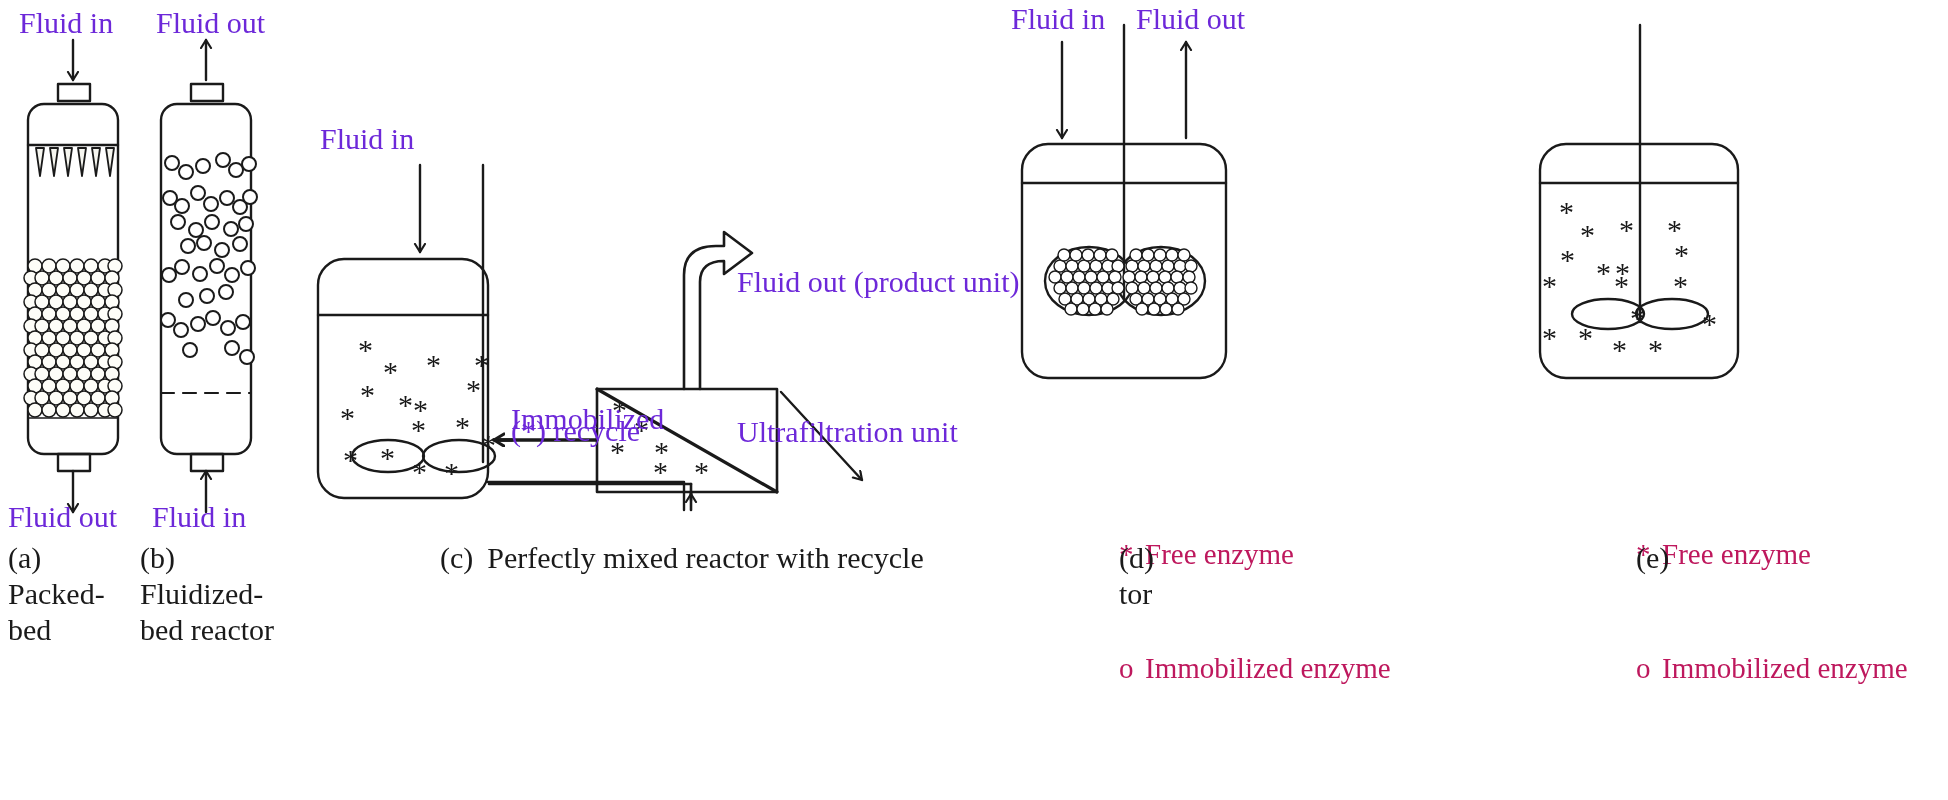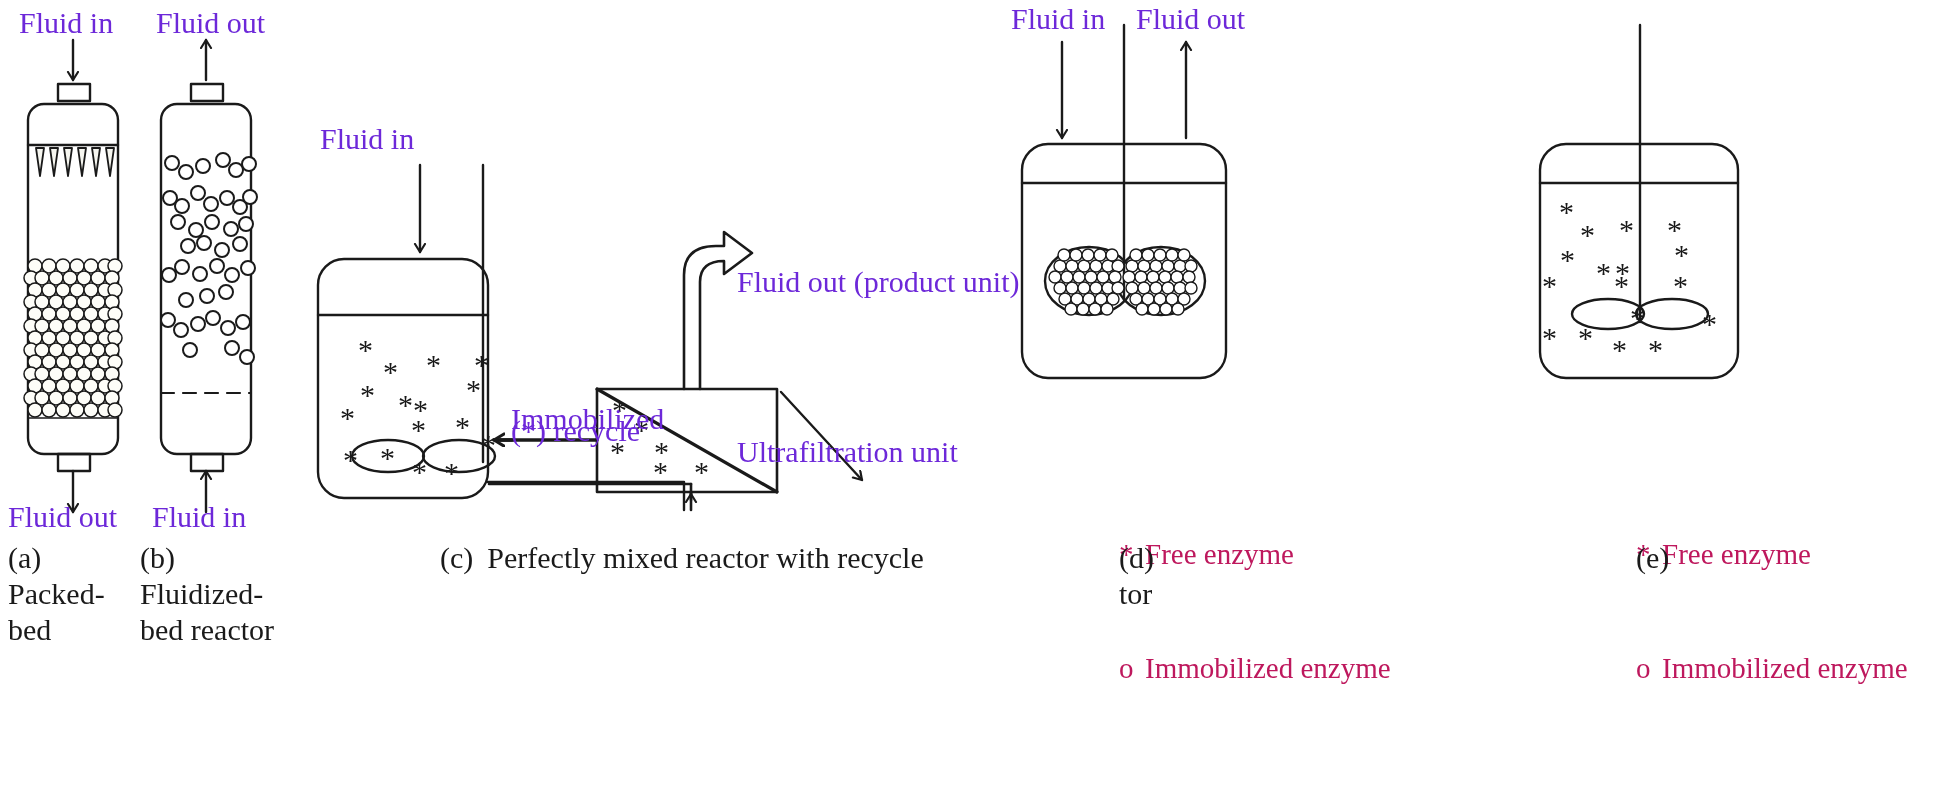--- a/index.html
+++ b/index.html
@@ -459,21 +459,21 @@
   <div class="lbl" style="left:156px; top:6px;">Fluid out</div>
   <div class="lbl" style="left:152px; top:500px;">Fluid in</div>
 
   <div class="lbl" style="left:320px; top:122px;">Fluid in</div>
 
   <div class="lbl" style="left:737px; top:265px;">Fluid out (product unit)</div>
 
   <div class="lbl" style="left:511px; top:402px;">Immobilized</div>
   <div class="lbl" style="left:511px; top:414px;text-align:right;">(*) recycle</div>
 
-  <div class="lbl" style="left:737px; top:415px;margin-top:20px;">Ultrafiltration unit</div>
+  <div class="lbl" style="left:737px; top:415px;">Ultrafiltration unit</div>
 
   <div class="lbl" style="left:1011px; top:2px;">Fluid in</div>
   <div class="lbl" style="left:1136px; top:2px;">Fluid out</div>
 
   <div class="legend" style="left:1119px; top:458px;">
     <div><span class="sym">*</span><span>Free enzyme</span></div>
     <div><span class="sym">o</span><span>Immobilized enzyme</span></div>
   </div>
 
   <div class="legend" style="left:1636px; top:458px;">

